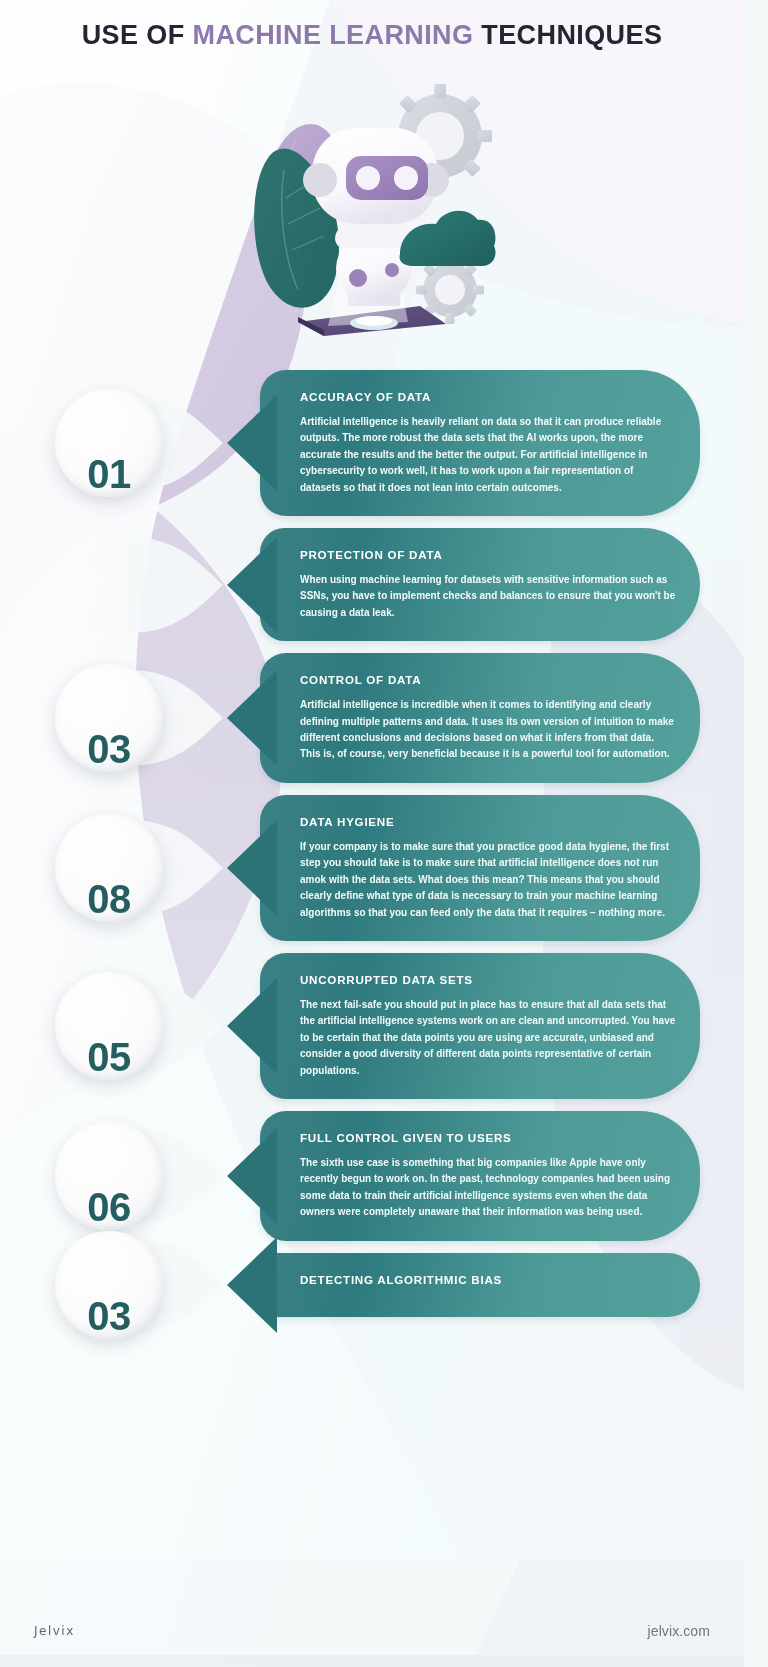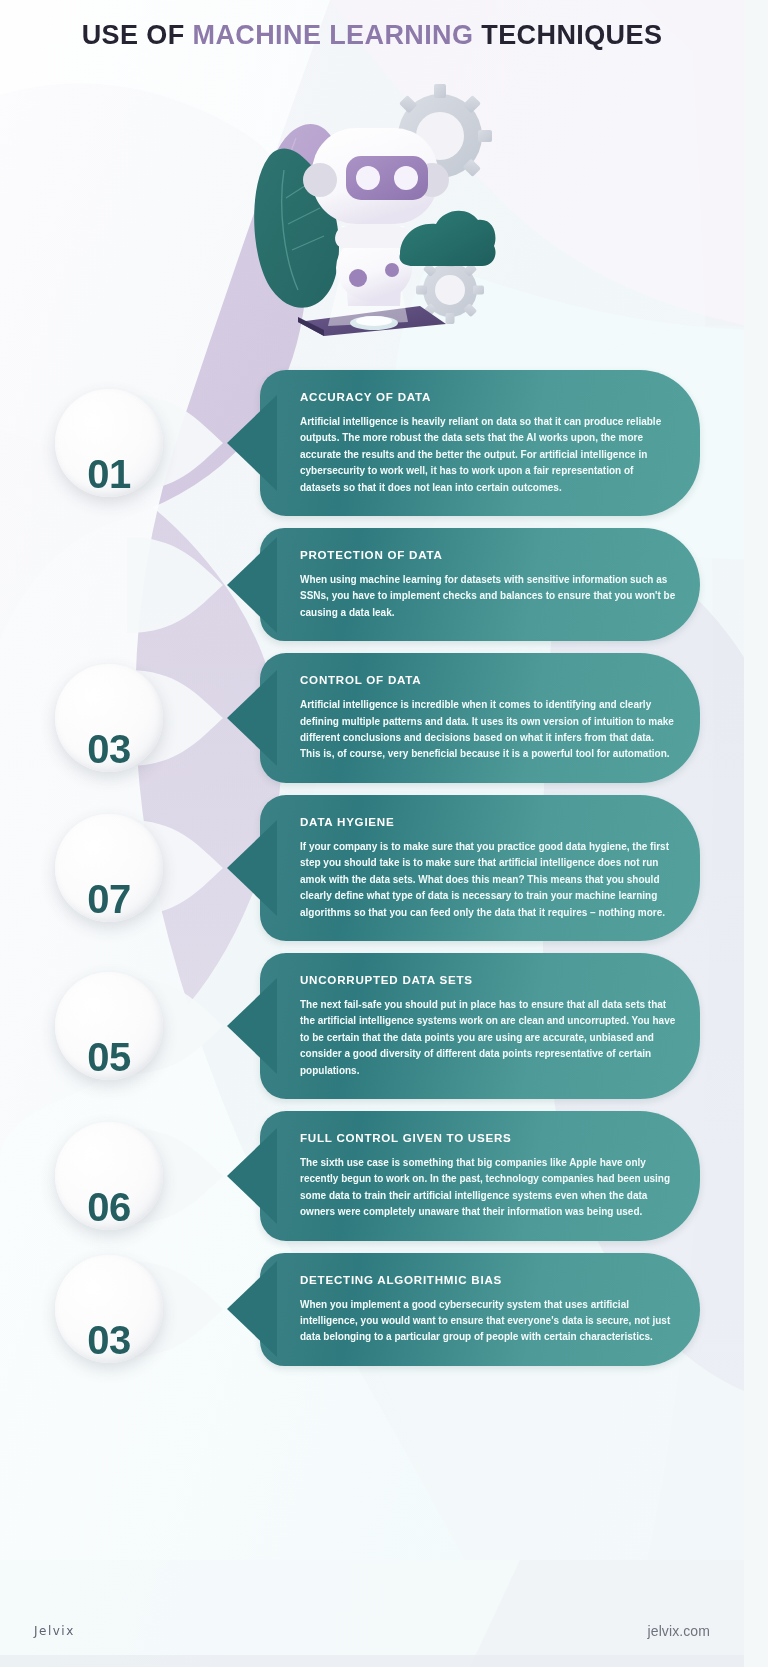--- a/index.html
+++ b/index.html
@@ -359,21 +359,21 @@
     <div class="card-row">
       <div class="card">
         <div class="card-title">DATA HYGIENE</div>
         <div class="card-body">If your company is to make sure that you practice good data hygiene, the first step you should take is to make sure that artificial intelligence does not run amok with the data sets. What does this mean? This means that you should clearly define what type of data is necessary to train your machine learning algorithms so that you can feed only the data that it requires – nothing more.</div>
       </div>
       <svg class="tail" viewBox="0 0 150 108">
         <path d="M150,6 L150,102 L100,54 Z" fill="#2c7377"></path>
         <path d="M0,6 C50,6 70,30 96,54 C70,78 50,102 0,102 Z" fill="#f5f8fa" opacity="0.92"></path>
       </svg>
       <div class="bubble">
-        <span>07</span>
+        <span>08</span>
       </div>
     </div>
 
     <div class="card-row">
       <div class="card">
         <div class="card-title">UNCORRUPTED DATA SETS</div>
         <div class="card-body">The next fail-safe you should put in place has to ensure that all data sets that the artificial intelligence systems work on are clean and uncorrupted. You have to be certain that the data points you are using are accurate, unbiased and consider a good diversity of different data points representative of certain populations.</div>
       </div>
       <svg class="tail" viewBox="0 0 150 108">
         <path d="M150,6 L150,102 L100,54 Z" fill="#2c7377"></path>
@@ -394,21 +394,20 @@
         <path d="M0,6 C50,6 70,30 96,54 C70,78 50,102 0,102 Z" fill="#f5f8fa" opacity="0.92"></path>
       </svg>
       <div class="bubble">
         <span>06</span>
       </div>
     </div>
 
     <div class="card-row">
       <div class="card">
         <div class="card-title">DETECTING ALGORITHMIC BIAS</div>
-        <div class="card-body">When you implement a good cybersecurity system that uses artificial intelligence, you would want to ensure that everyone's data is secure, not just data belonging to a particular group of people with certain characteristics.</div>
       </div>
       <svg class="tail" viewBox="0 0 150 108">
         <path d="M150,6 L150,102 L100,54 Z" fill="#2c7377"></path>
         <path d="M0,6 C50,6 70,30 96,54 C70,78 50,102 0,102 Z" fill="#f5f8fa" opacity="0.92"></path>
       </svg>
       <div class="bubble">
         <span>03</span>
       </div>
     </div>
 

